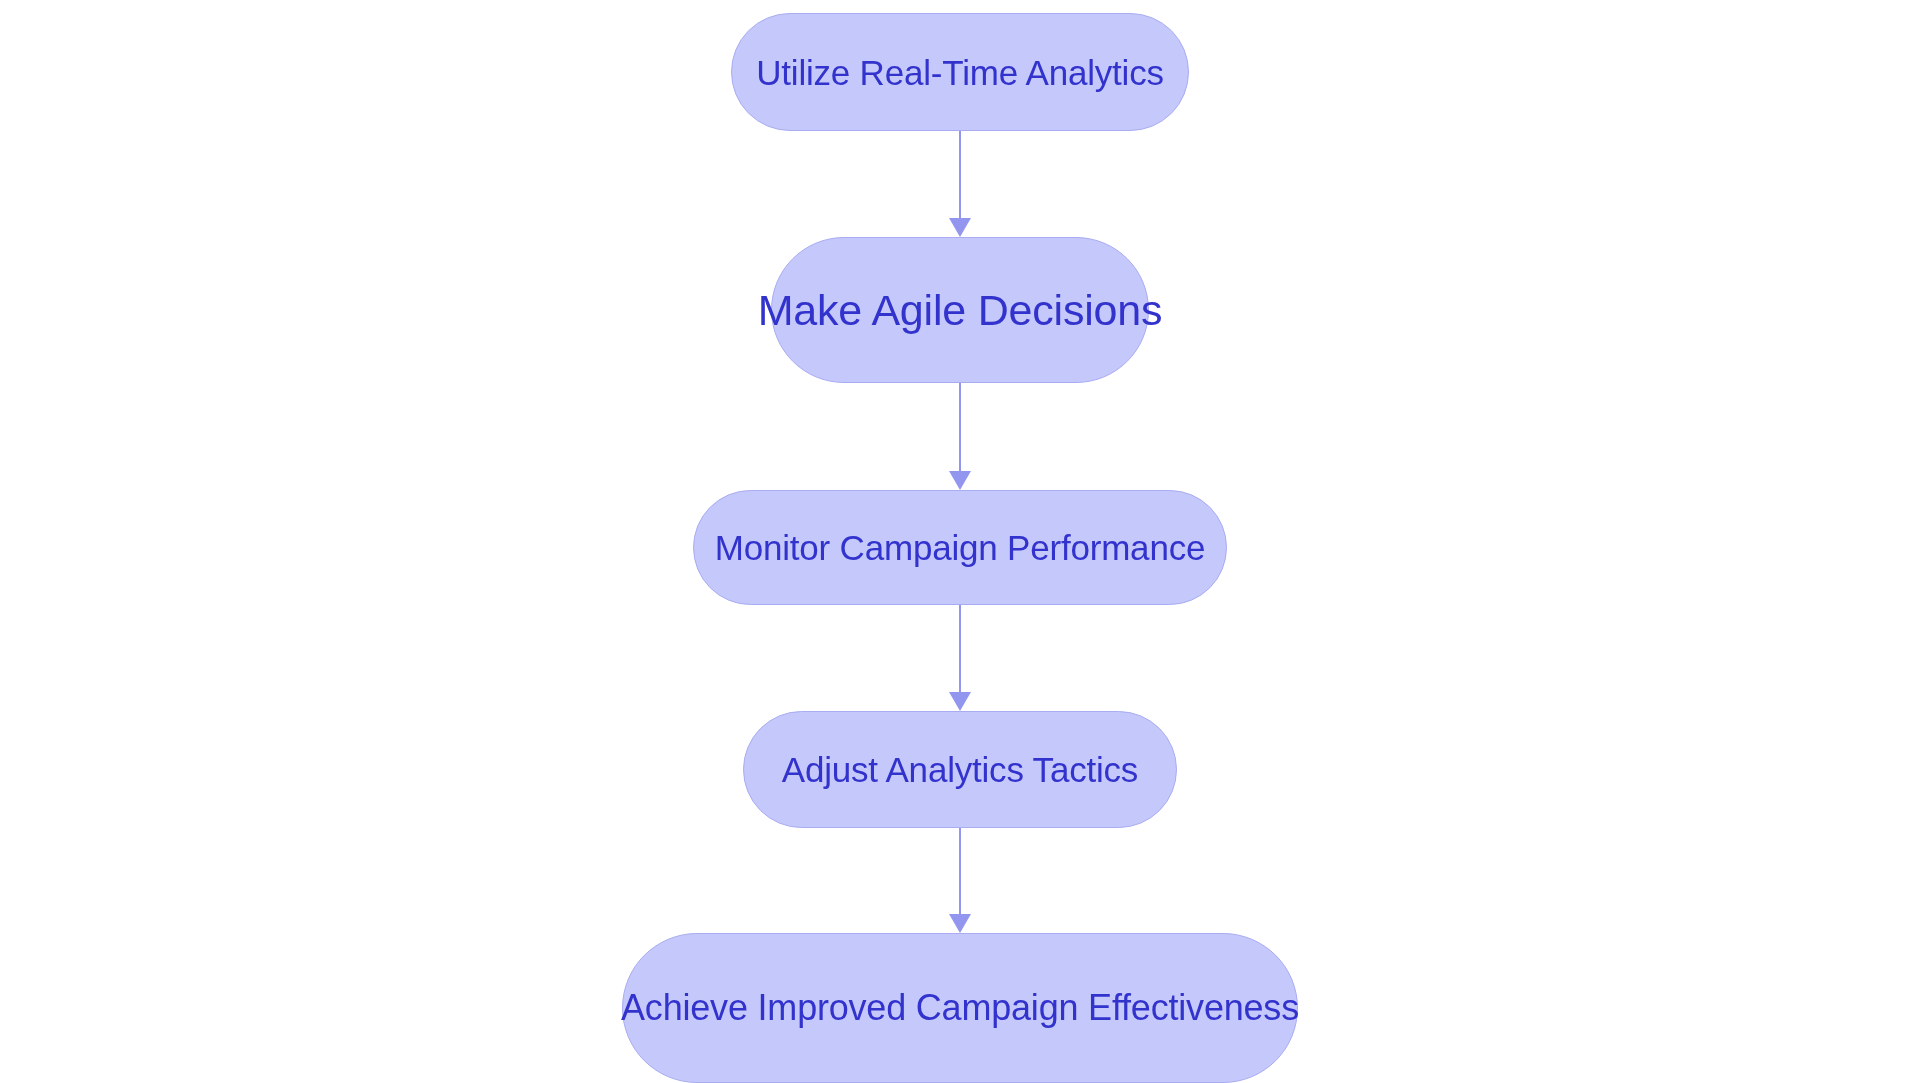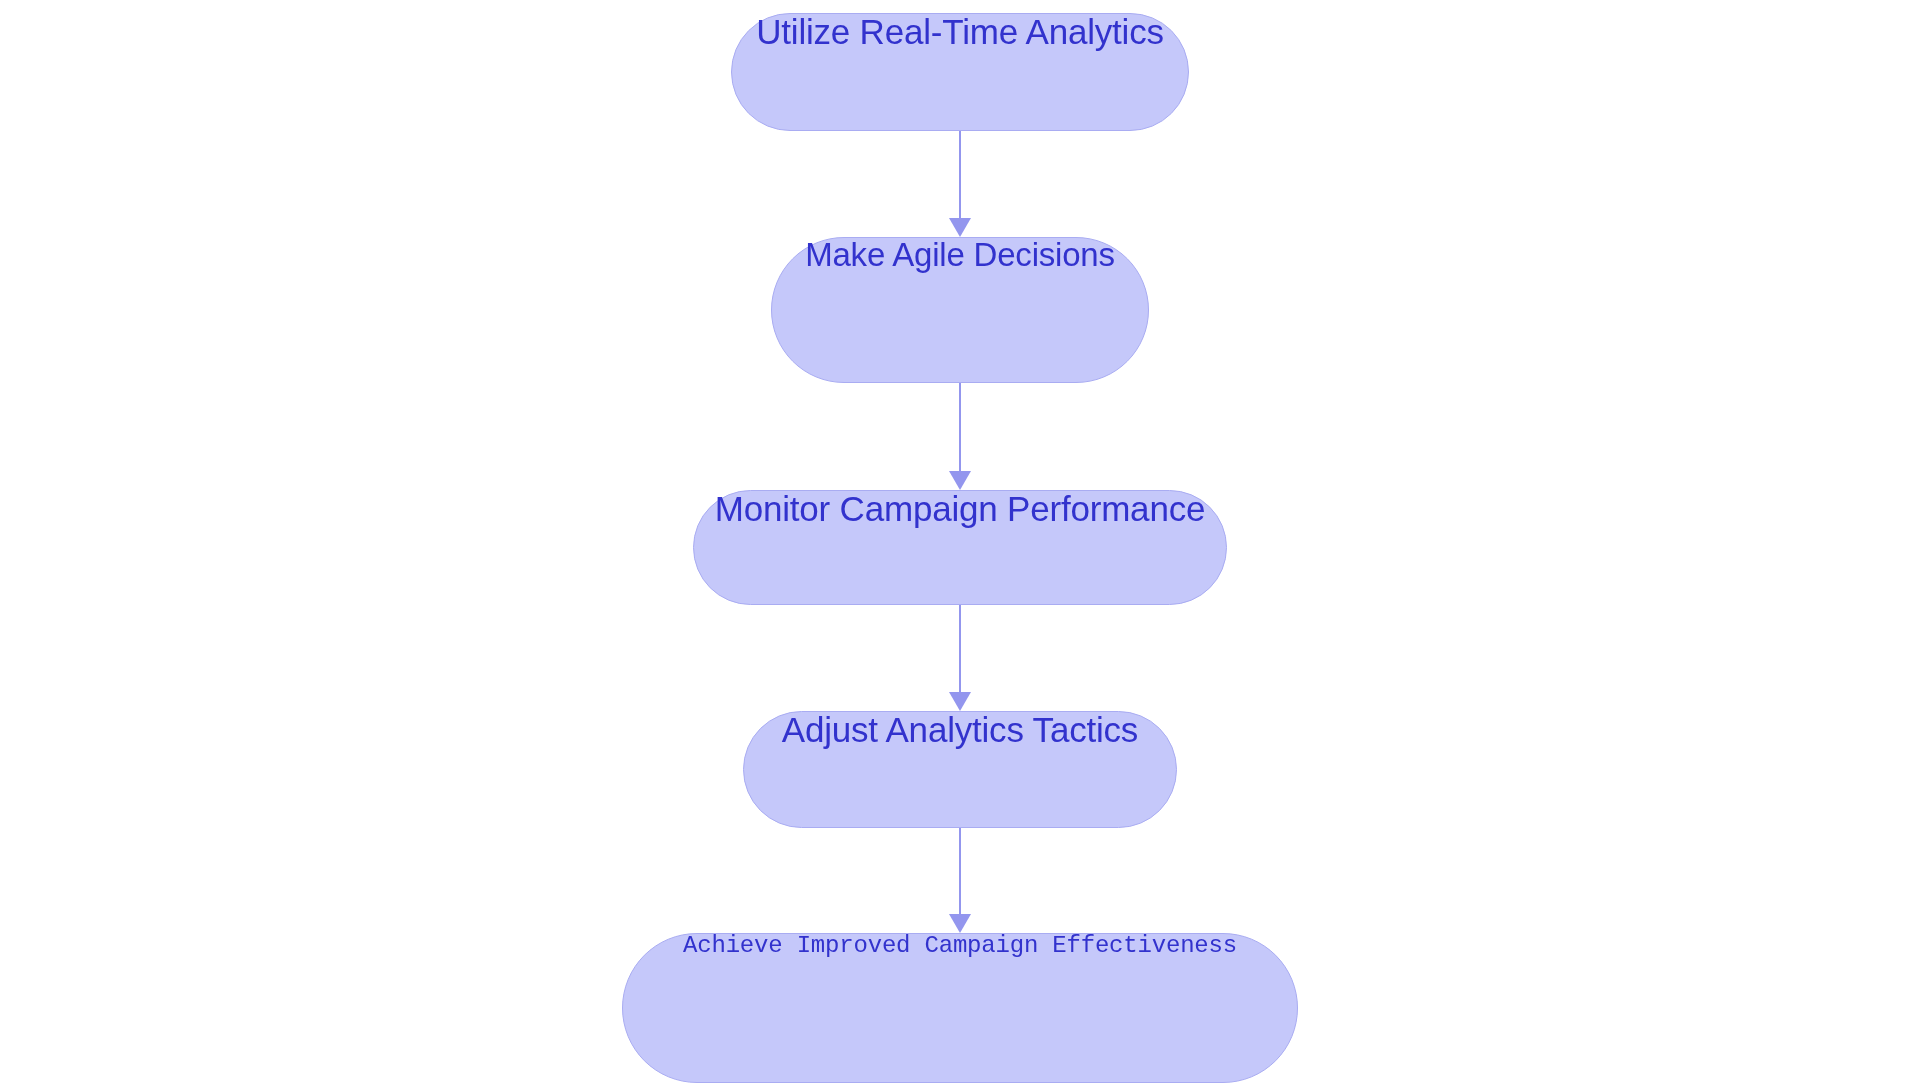--- a/index.html
+++ b/index.html
@@ -32,41 +32,42 @@
     align-items: center;
     justify-content: flex-start;
   }
 
   .node {
     box-sizing: border-box;
     background: #c5c8fa;
     border: 1.6px solid #a9acf2;
     border-radius: 999px;
     display: flex;
+    align-items: center;
     justify-content: center;
     text-align: center;
     color: #3232cd;
     font-family: "Liberation Sans", sans-serif;
     font-weight: 400;
     letter-spacing: -0.2px;
     white-space: nowrap;
     user-select: none;
   }
 
   .node-label {
     display: block;
     line-height: 1;
   }
 
   
   .node-1 { width: 458px; height: 123px; font-size: 35px; margin-top: 13px; }
-  .node-2 { width: 378px; height: 153px; font-size: 33px; }
+  .node-2 { width: 378px; height: 153px; font-size: 43px; }
   .node-3 { width: 534px; height: 120px; font-size: 35px; }
   .node-4 { width: 434px; height: 122px; font-size: 35px; }
-  .node-5 { width: 676px; height: 156px; font-size: 24px; font-family: Liberation Mono, monospace; }
+  .node-5 { width: 676px; height: 156px; font-size: 36px; }
 
   .connector {
     position: relative;
     width: 24px;
     display: flex;
     flex-direction: column;
     align-items: center;
     justify-content: flex-start;
   }
   .connector .line {

